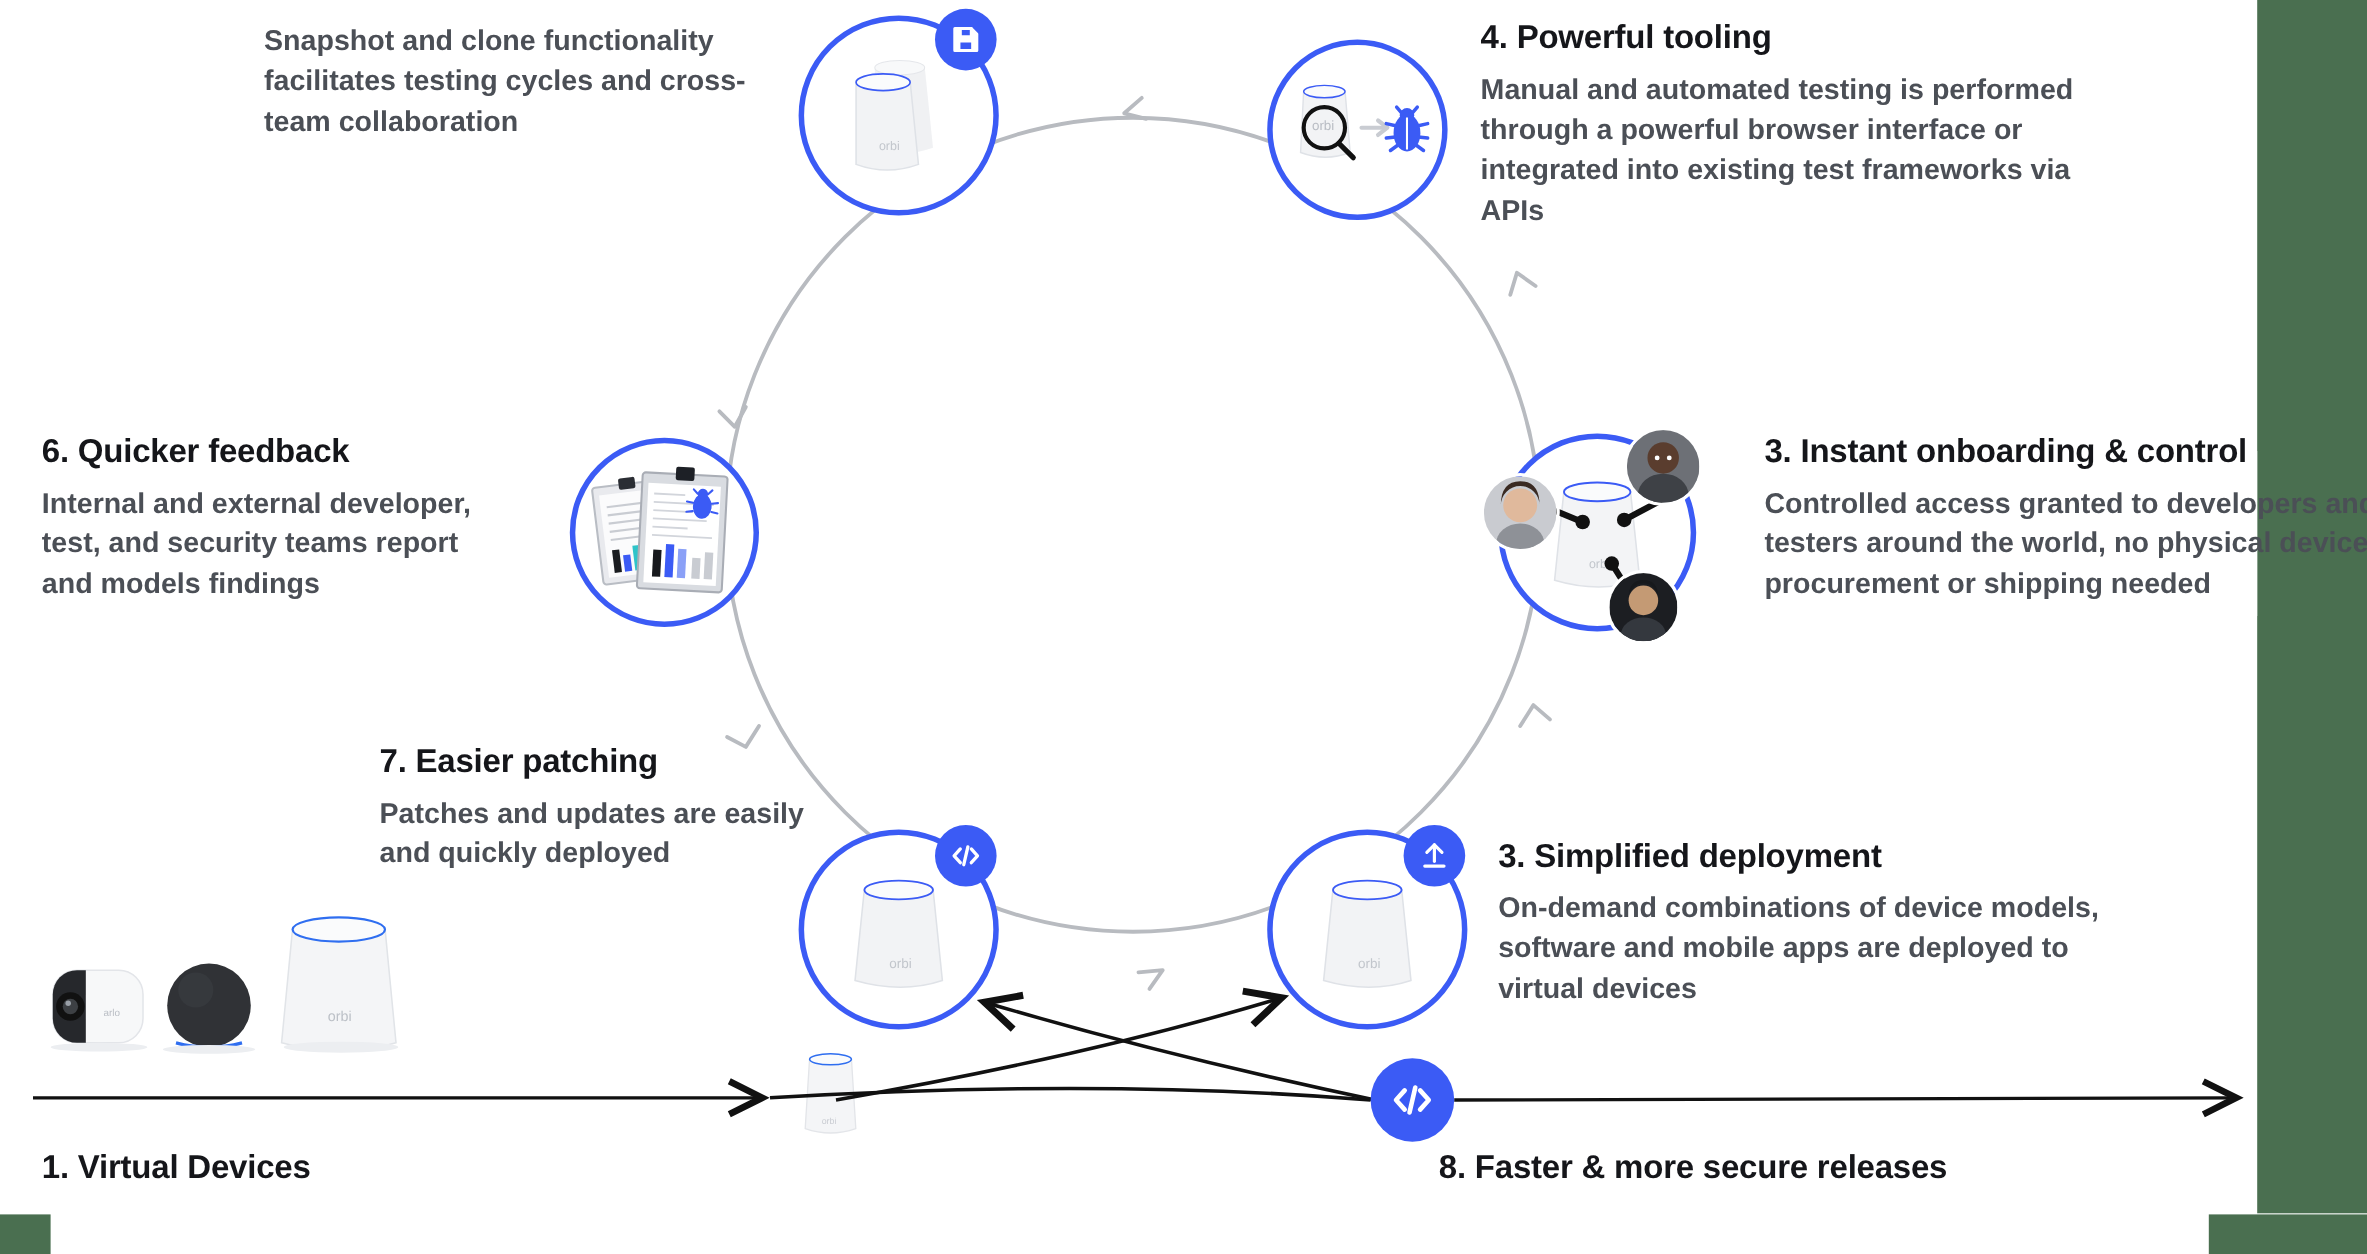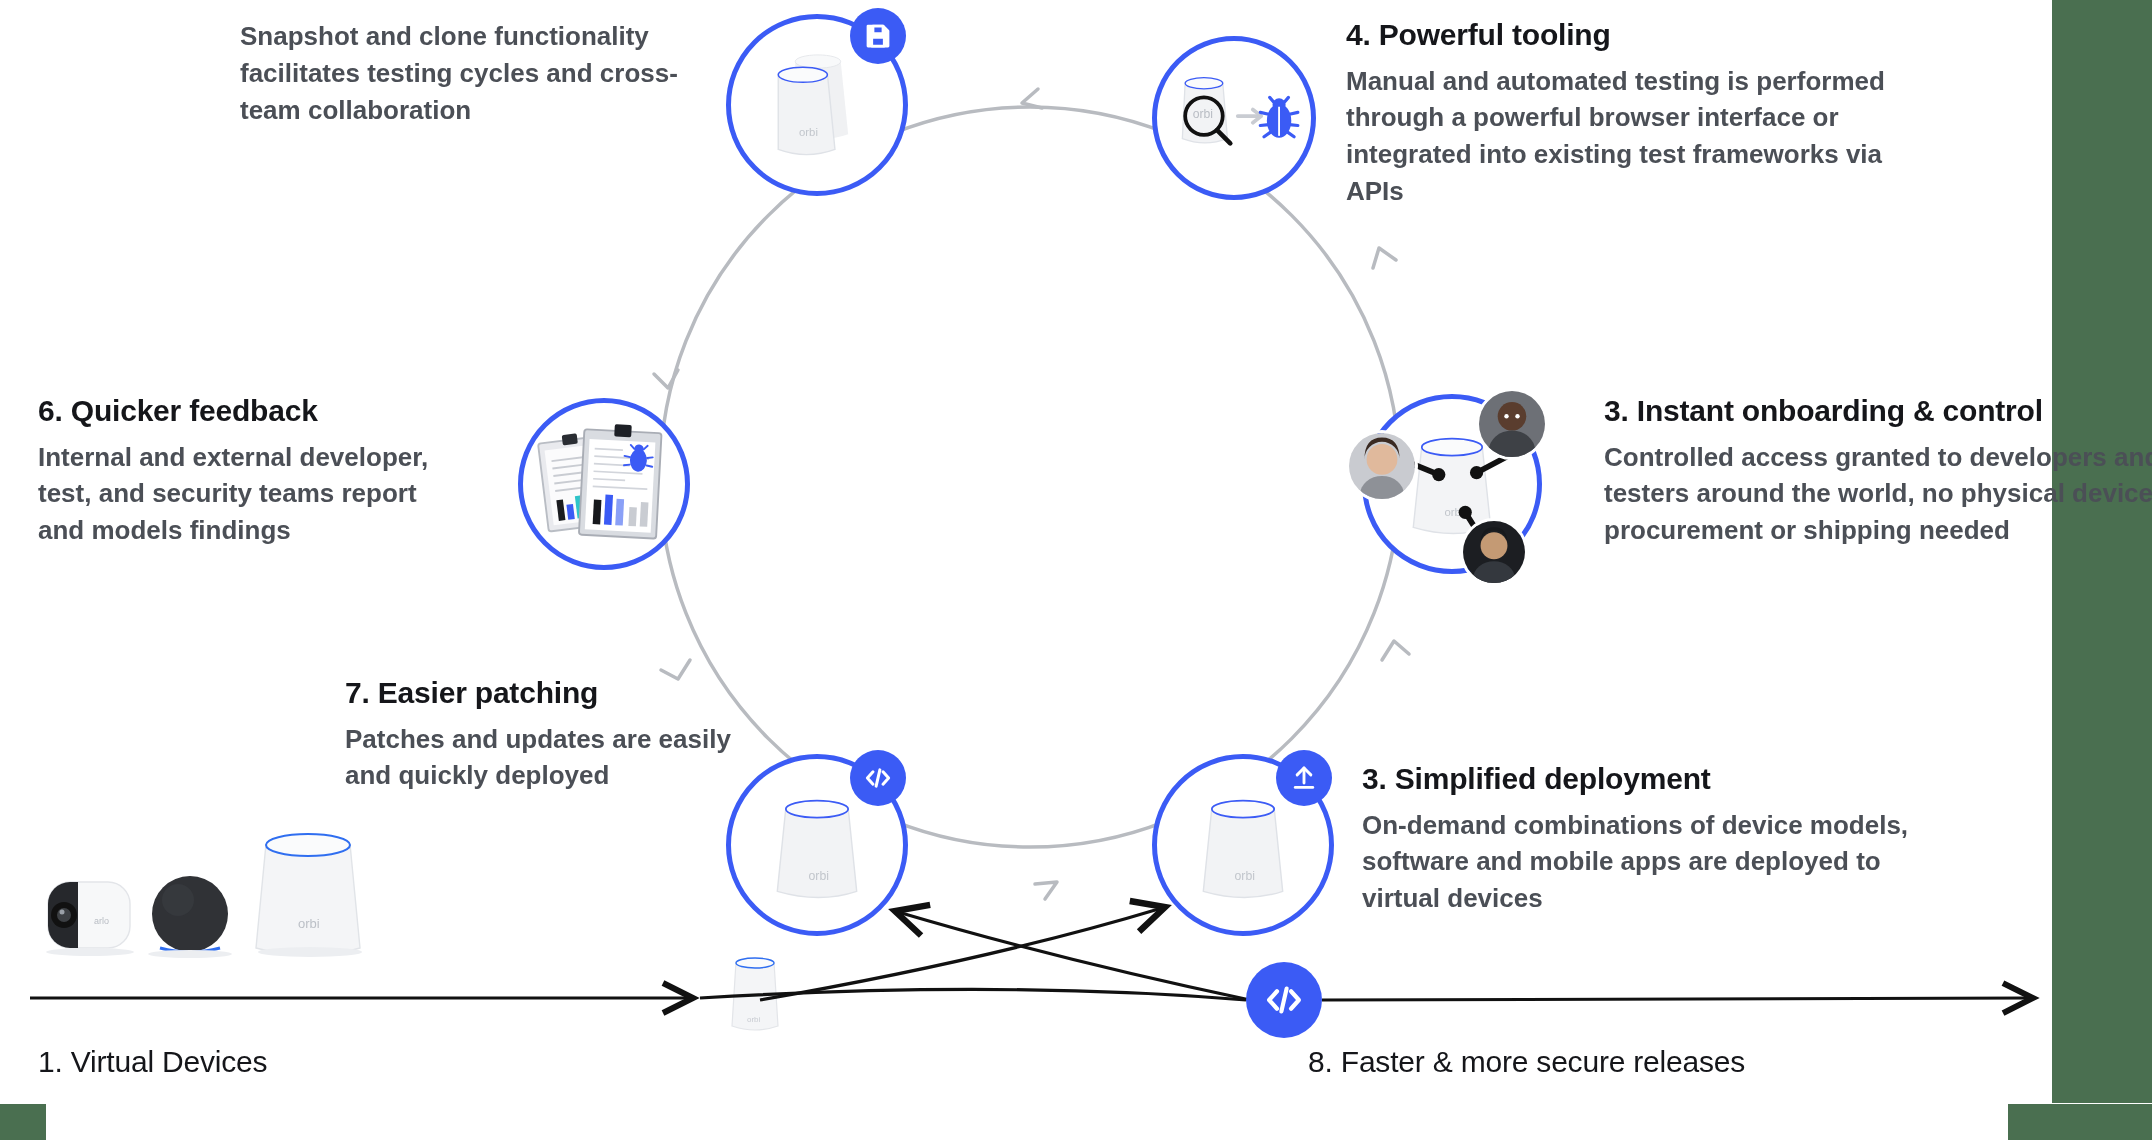--- a/index.html
+++ b/index.html
@@ -45,21 +45,21 @@
 
   #blk5{left:240px;top:18px;width:450px;}
   #blk4{left:1346px;top:18px;width:545px;}
   #blk6{left:38px;top:394px;width:430px;}
   #blk3{left:1604px;top:394px;width:560px;z-index:9;}
   #blk7{left:300px;top:676px;width:400px;margin-left:45px;}
   #blk2{left:1362px;top:762px;width:560px;}
 
   .bottom-label{
     position:absolute;z-index:8;
-    font-size:30px;font-weight:normal;color:#15161a;
+    font-size:30px;font-weight:bold;color:#15161a;
     letter-spacing:-0.2px;white-space:nowrap;
   }
   #lbl1{left:38px;top:1045px;}
   #lbl8{left:1308px;top:1045px;}
 
   
   .node{
     position:absolute;border-radius:50%;
     border:5px solid #3b5bf5;background:#ffffff;
     box-sizing:border-box;z-index:4;

